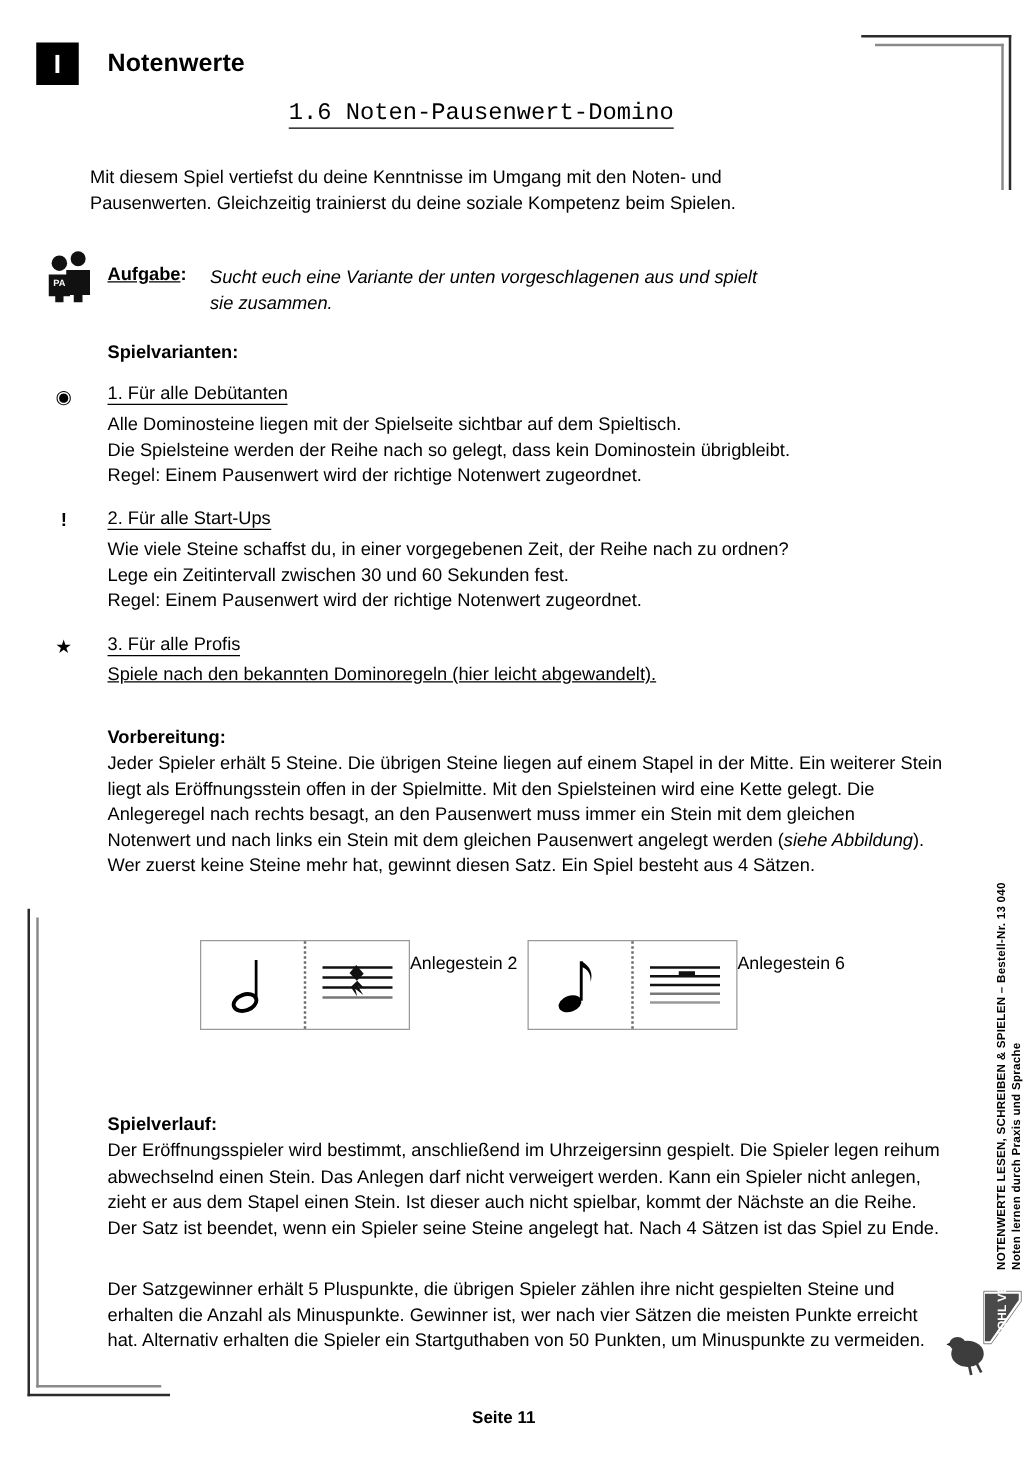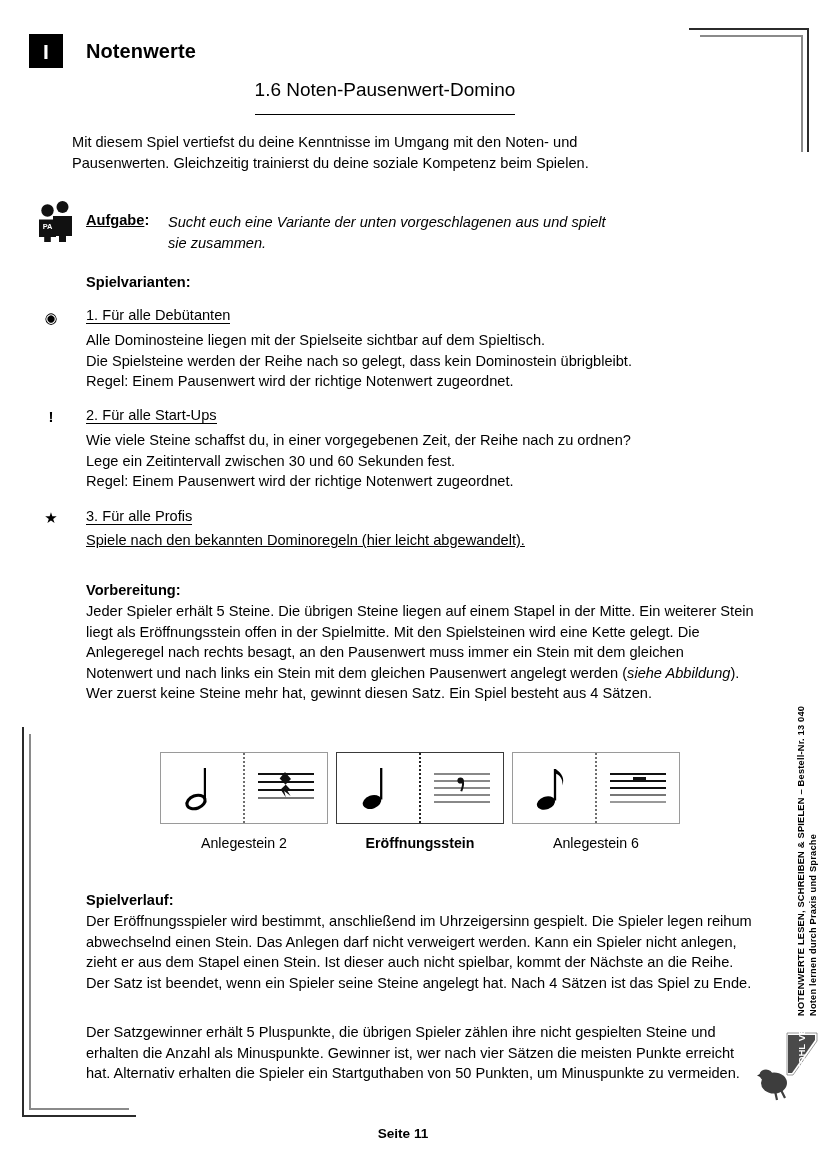--- a/index.html
+++ b/index.html
@@ -95,21 +95,22 @@
   .doc-title {
     position: absolute;
     top: 79px;
     left: 0;
     width: 770px;
     text-align: center;
     font-size: 19px;
   }
   .doc-title span {
     border-bottom: 1.6px solid #000;
-    padding-bottom: 14px;
+    padding-bottom: 1px;
+    font-family: Liberation Mono, monospace;
   }
 
   
   .txt {
     position: absolute;
     font-size: 14.6px;
     line-height: 20.5px;
     white-space: pre-line;
   }
   .bold { font-weight: bold; }
@@ -182,21 +183,21 @@
 
   
   .domino-area {
     position: absolute;
     top: 752px;
     left: 160px;
     display: flex;
     align-items: flex-start;
     gap: 8px;
   }
-  .domino-wrap { display: flex; flex-direction: column; }
+  .domino-wrap { display: flex; flex-direction: row; }
   .domino-tile {
     display: flex;
     width: 168px;
     height: 72px;
     box-sizing: border-box;
   }
   .tile-plain { border: 1.2px solid #9a9a9a; }
   .tile-strong { border: 1.6px solid #3a3a3a; }
   .tile-half {
     flex: 1;
@@ -336,42 +337,20 @@
             <line x1="3" y1="18" x2="59" y2="18" stroke="#111" stroke-width="2"></line>
             <line x1="3" y1="26" x2="59" y2="26" stroke="#111" stroke-width="2"></line>
             <line x1="3" y1="34" x2="59" y2="34" stroke="#777" stroke-width="2"></line>
             <path d="M30 8 l6 7 l-5.4 5.4 l6.2 6.6 l-5.6 -2.2 l4.4 7.2 l-6.4 -5 l1.6 6.2 l-5.2 -7.6 l5 -4.8 l-6 -6.4 z" fill="#111"></path>
           </svg>
         </div>
       </div>
       <div class="tile-caption">Anlegestein 2</div>
     </div>
 
-    <div class="domino-wrap">
-      <div class="domino-tile tile-strong">
-        <div class="tile-half left">
-          <svg width="46" height="54" viewBox="0 0 46 54">
-            <ellipse cx="17" cy="41" rx="9.6" ry="6.6" fill="#000" transform="rotate(-20 17 41)"></ellipse>
-            <line x1="26.2" y1="38.5" x2="26.2" y2="7" stroke="#000" stroke-width="2.3"></line>
-          </svg>
-        </div>
-        <div class="tile-half">
-          <svg width="62" height="48" viewBox="0 0 62 48">
-            <line x1="3" y1="10" x2="59" y2="10" stroke="#888" stroke-width="1.8"></line>
-            <line x1="3" y1="17" x2="59" y2="17" stroke="#888" stroke-width="1.8"></line>
-            <line x1="3" y1="24" x2="59" y2="24" stroke="#888" stroke-width="1.8"></line>
-            <line x1="3" y1="31" x2="59" y2="31" stroke="#888" stroke-width="1.8"></line>
-            <line x1="3" y1="38" x2="59" y2="38" stroke="#888" stroke-width="1.8"></line>
-            <circle cx="29.5" cy="16.5" r="3.1" fill="#111"></circle>
-            <path d="M32.2 15.2 C33.6 18.6 33.4 22 31.2 27.4 L29.3 26.9 C31.1 22.4 31.6 19 30.6 16.3 z" fill="#111"></path>
-          </svg>
-        </div>
-      </div>
-      <div class="tile-caption bold">Eröffnungsstein</div>
-    </div>
 
     <div class="domino-wrap">
       <div class="domino-tile tile-plain">
         <div class="tile-half left">
           <svg width="46" height="54" viewBox="0 0 46 54">
             <ellipse cx="15" cy="42" rx="9.4" ry="6.4" fill="#000" transform="rotate(-20 15 42)"></ellipse>
             <line x1="24" y1="39.5" x2="24" y2="8" stroke="#000" stroke-width="2.3"></line>
             <path d="M24.5 8 C31.5 12.5 33.6 18 31.4 24.5 C31.9 18.5 29.4 14.5 24.5 12.6 z" fill="#000"></path>
           </svg>
         </div>

